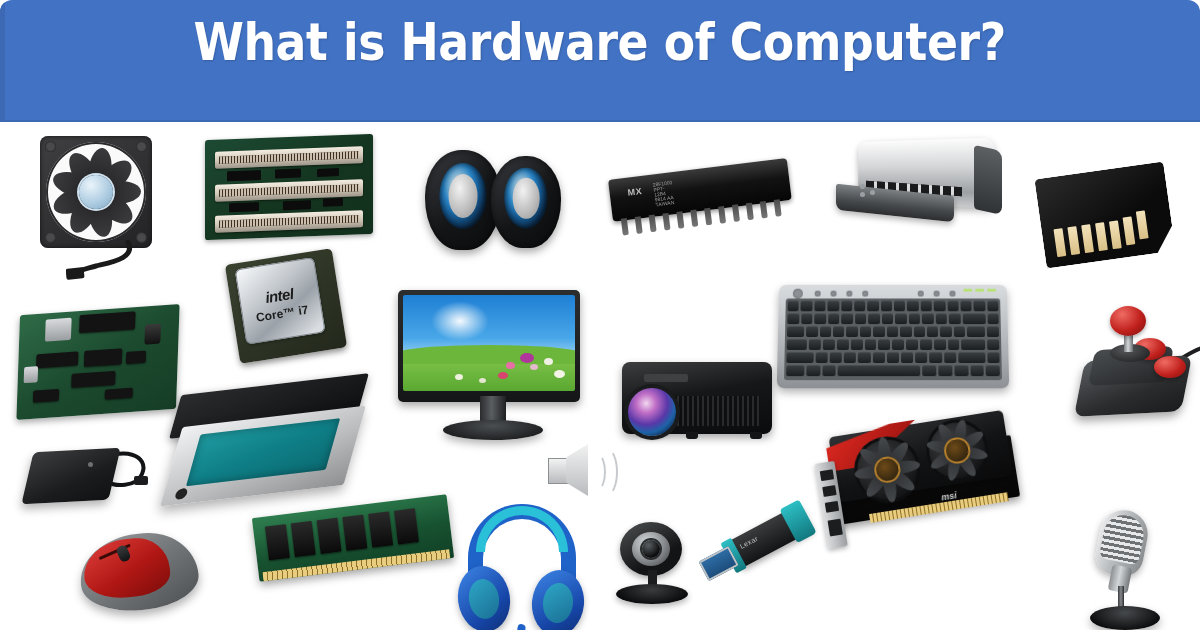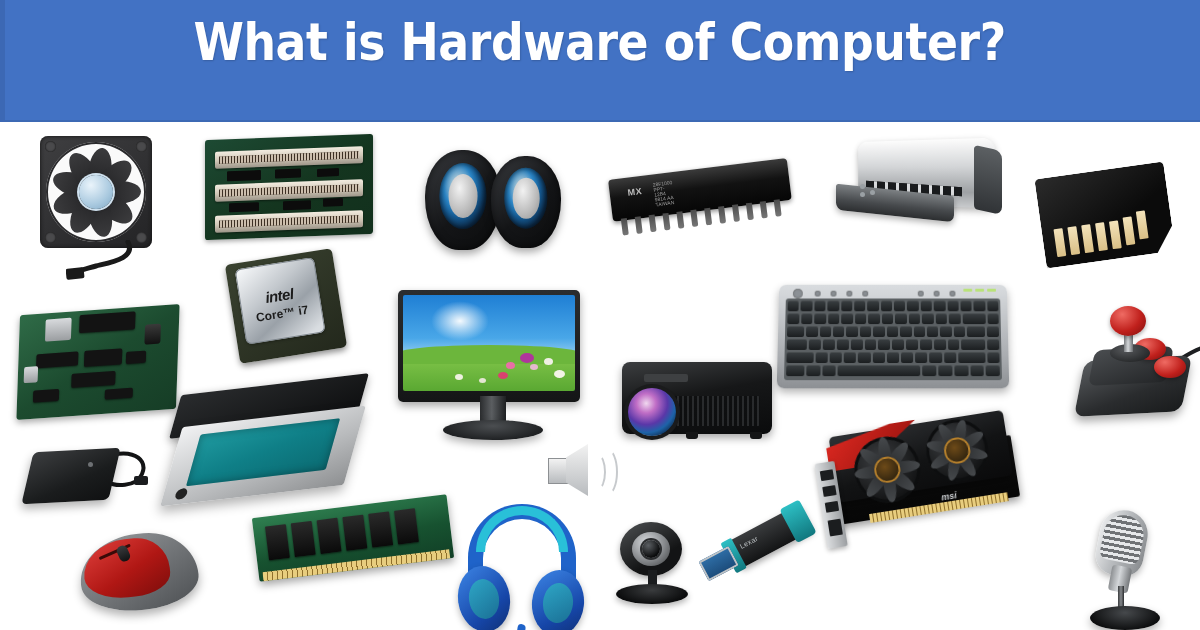--- a/index.html
+++ b/index.html
@@ -3,21 +3,21 @@
 <meta charset="utf-8">
 <title>What is Hardware of Computer?</title>
 <style>
   html,body{margin:0;padding:0;}
   body{
     width:1200px;height:630px;
     background:#ffffff;
     font-family:"Liberation Sans", sans-serif;
     overflow:hidden;
   }
-  .page{position:relative;width:1200px;height:630px;background:#fff;overflow:hidden;}
+  .page{position:relative;width:1200px;height:630px;background:#fff;overflow:hidden;border-radius:12px;}
 
   
   .banner{
     position:absolute;left:0;top:0;width:1200px;height:122px;
     background:#4272c4;
     display:flex;align-items:center;justify-content:center;
     box-shadow:inset 0 -2px 0 rgba(0,0,0,.08);
   }
   .banner .edge{position:absolute;left:0;top:0;width:5px;height:122px;background:#3c68b4;}
   .banner-title{

